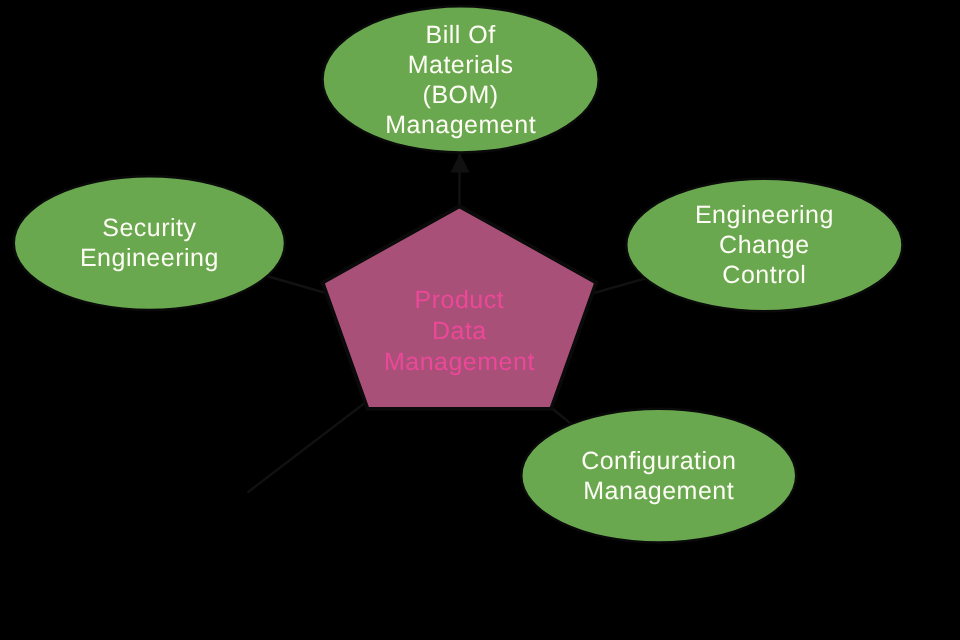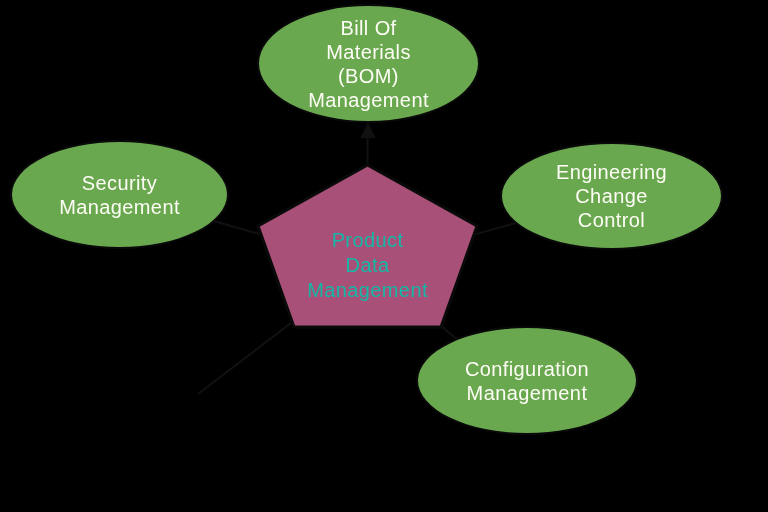--- a/index.html
+++ b/index.html
@@ -59,21 +59,21 @@
   }
   .center-label-wrap {
     position: absolute;
     left: 0; top: 0;
     width: 225px; height: 166px;
     display: flex;
     align-items: center;
     justify-content: center;
   }
   .center-label {
-    color: #14b8a6;
+    color: #ec4899;
     font-size: 20px;
     line-height: 1.25;
     letter-spacing: 0.4px;
     text-align: center;
     white-space: pre-line;
     transform: translateY(19px);
   }
 </style>
 </head>
 <body>
@@ -93,21 +93,21 @@
 
   <div class="node" id="node-bom">
     <div class="node-label">Bill Of
 Materials
 (BOM)
 Management</div>
   </div>
 
   <div class="node" id="node-security">
     <div class="node-label">Security
-Management</div>
+Engineering</div>
   </div>
 
   <div class="node" id="node-ecc">
     <div class="node-label">Engineering
 Change
 Control</div>
   </div>
 
 
   <div class="node" id="node-configuration">

